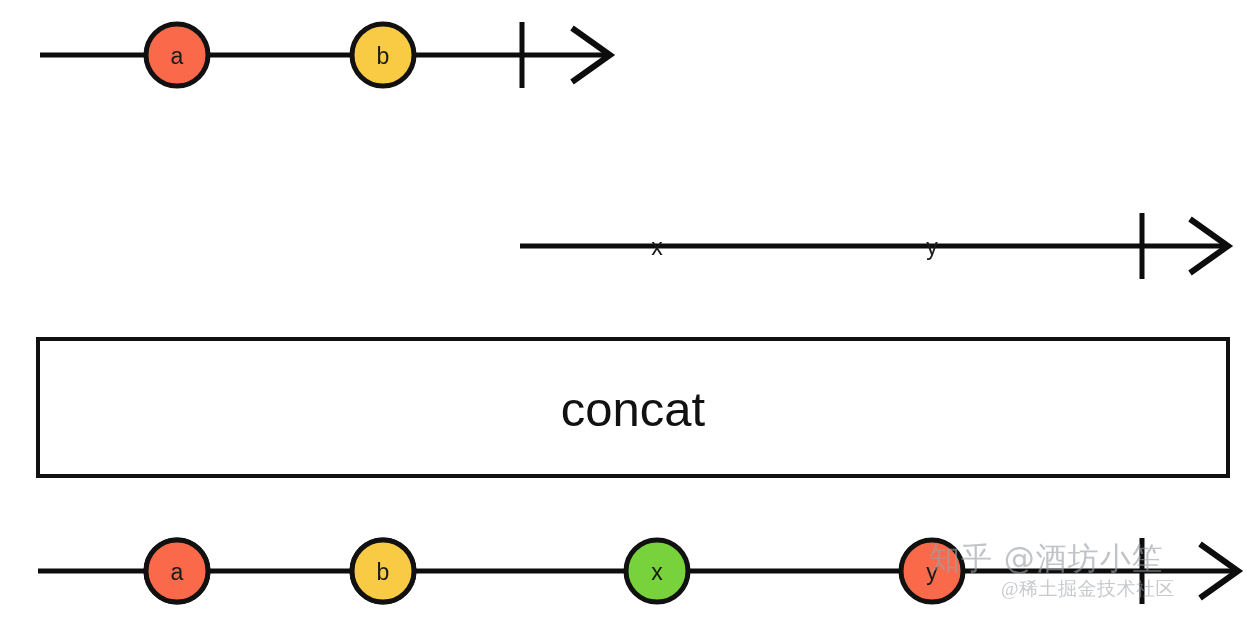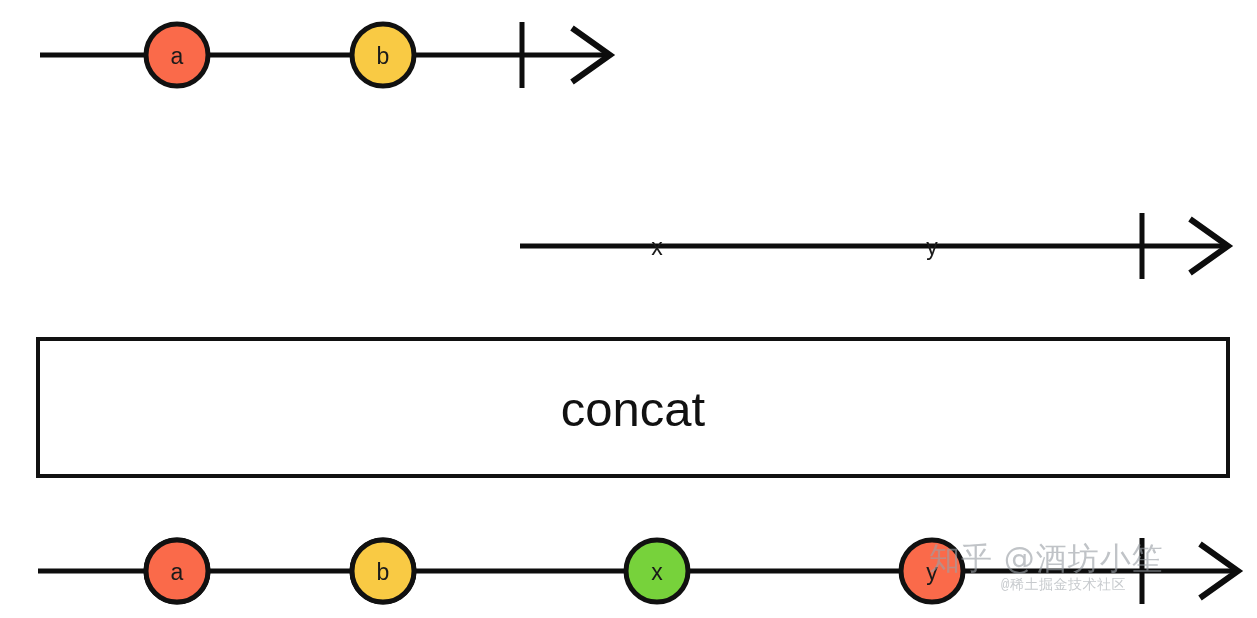--- a/index.html
+++ b/index.html
@@ -79,22 +79,22 @@
     font-size: 31px;
     color: #9aa0a6;
     opacity: 0.62;
     white-space: nowrap;
     letter-spacing: 1px;
   }
   .wm-sub {
     position: absolute;
     left: 82px;
     top: 44px;
-    font-family: Liberation Mono, monospace;
-    font-size: 14px;
+    font-family: Liberation Serif, serif;
+    font-size: 19px;
     color: #9aa0a6;
     opacity: 0.55;
     white-space: nowrap;
     letter-spacing: 0.5px;
     text-align: right;
   }
 </style>
 </head>
 <body>
 

